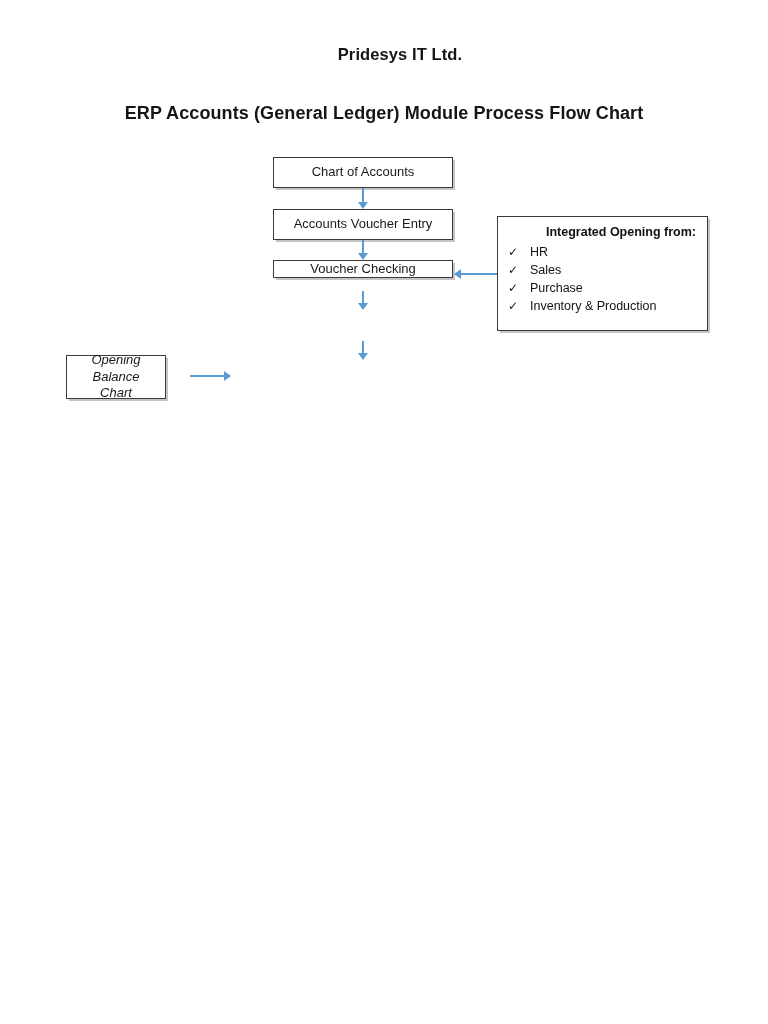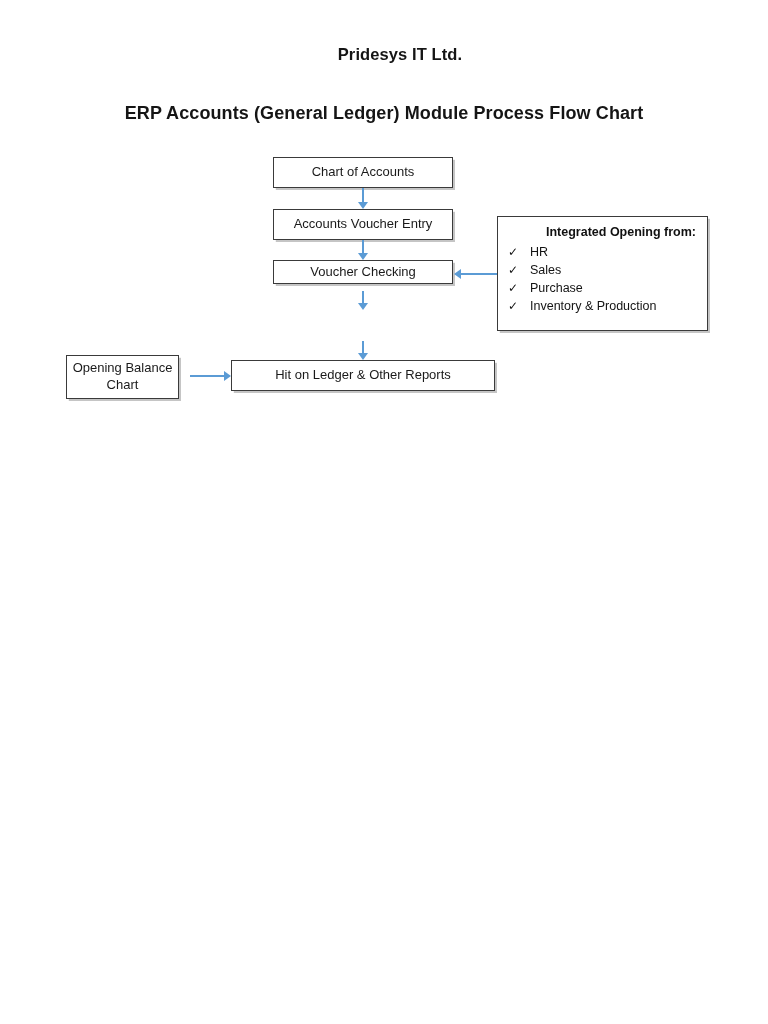--- a/index.html
+++ b/index.html
@@ -63,24 +63,24 @@
     align-items: center;
     justify-content: center;
     text-align: center;
     font-size: 13px;
     line-height: 1.28;
     color: #1a1a1a;
   }
 
   #node-chart-of-accounts   { left: 273px; top: 157px; width: 180px; height: 31px; }
   #node-accounts-voucher    { left: 273px; top: 209px; width: 180px; height: 31px; }
-  #node-voucher-checking    { left: 273px; top: 260px; width: 180px; height: 24px; }
+  #node-voucher-checking    { left: 273px; top: 260px; width: 180px; height: 18px; }
   #node-voucher-approval    { left: 273px; top: 310px; width: 180px; height: 31px; }
   #node-hit-ledger          { left: 231px; top: 360px; width: 264px; height: 31px; }
-  #node-opening-balance     { left:  66px; top: 355px; width: 113px; height: 44px; }
+  #node-opening-balance     { left:  66px; top: 355px; width: 100px; height: 44px; font-style: italic; }
 
   
   .panel {
     position: absolute;
     left: 497px;
     top: 216px;
     width: 211px;
     height: 115px;
     box-sizing: border-box;
     background: #ffffff;
@@ -162,23 +162,20 @@
 
   <div id="node-chart-of-accounts" class="node">
     <span>Chart of Accounts</span>
   </div>
 
   <div id="node-voucher-checking" class="node">
     <span>Voucher Checking</span>
   </div>
 
 
-  <div id="node-hit-ledger" class="node">
-    <span>Hit on Ledger &amp; Other Reports</span>
-  </div>
 
   <div id="node-opening-balance" class="node">
     <span>
       <span>Opening Balance</span><br>
       <span>Chart</span>
     </span>
   </div>
 
   <div class="panel">
     <div class="panel-title">Integrated Opening from:</div>

